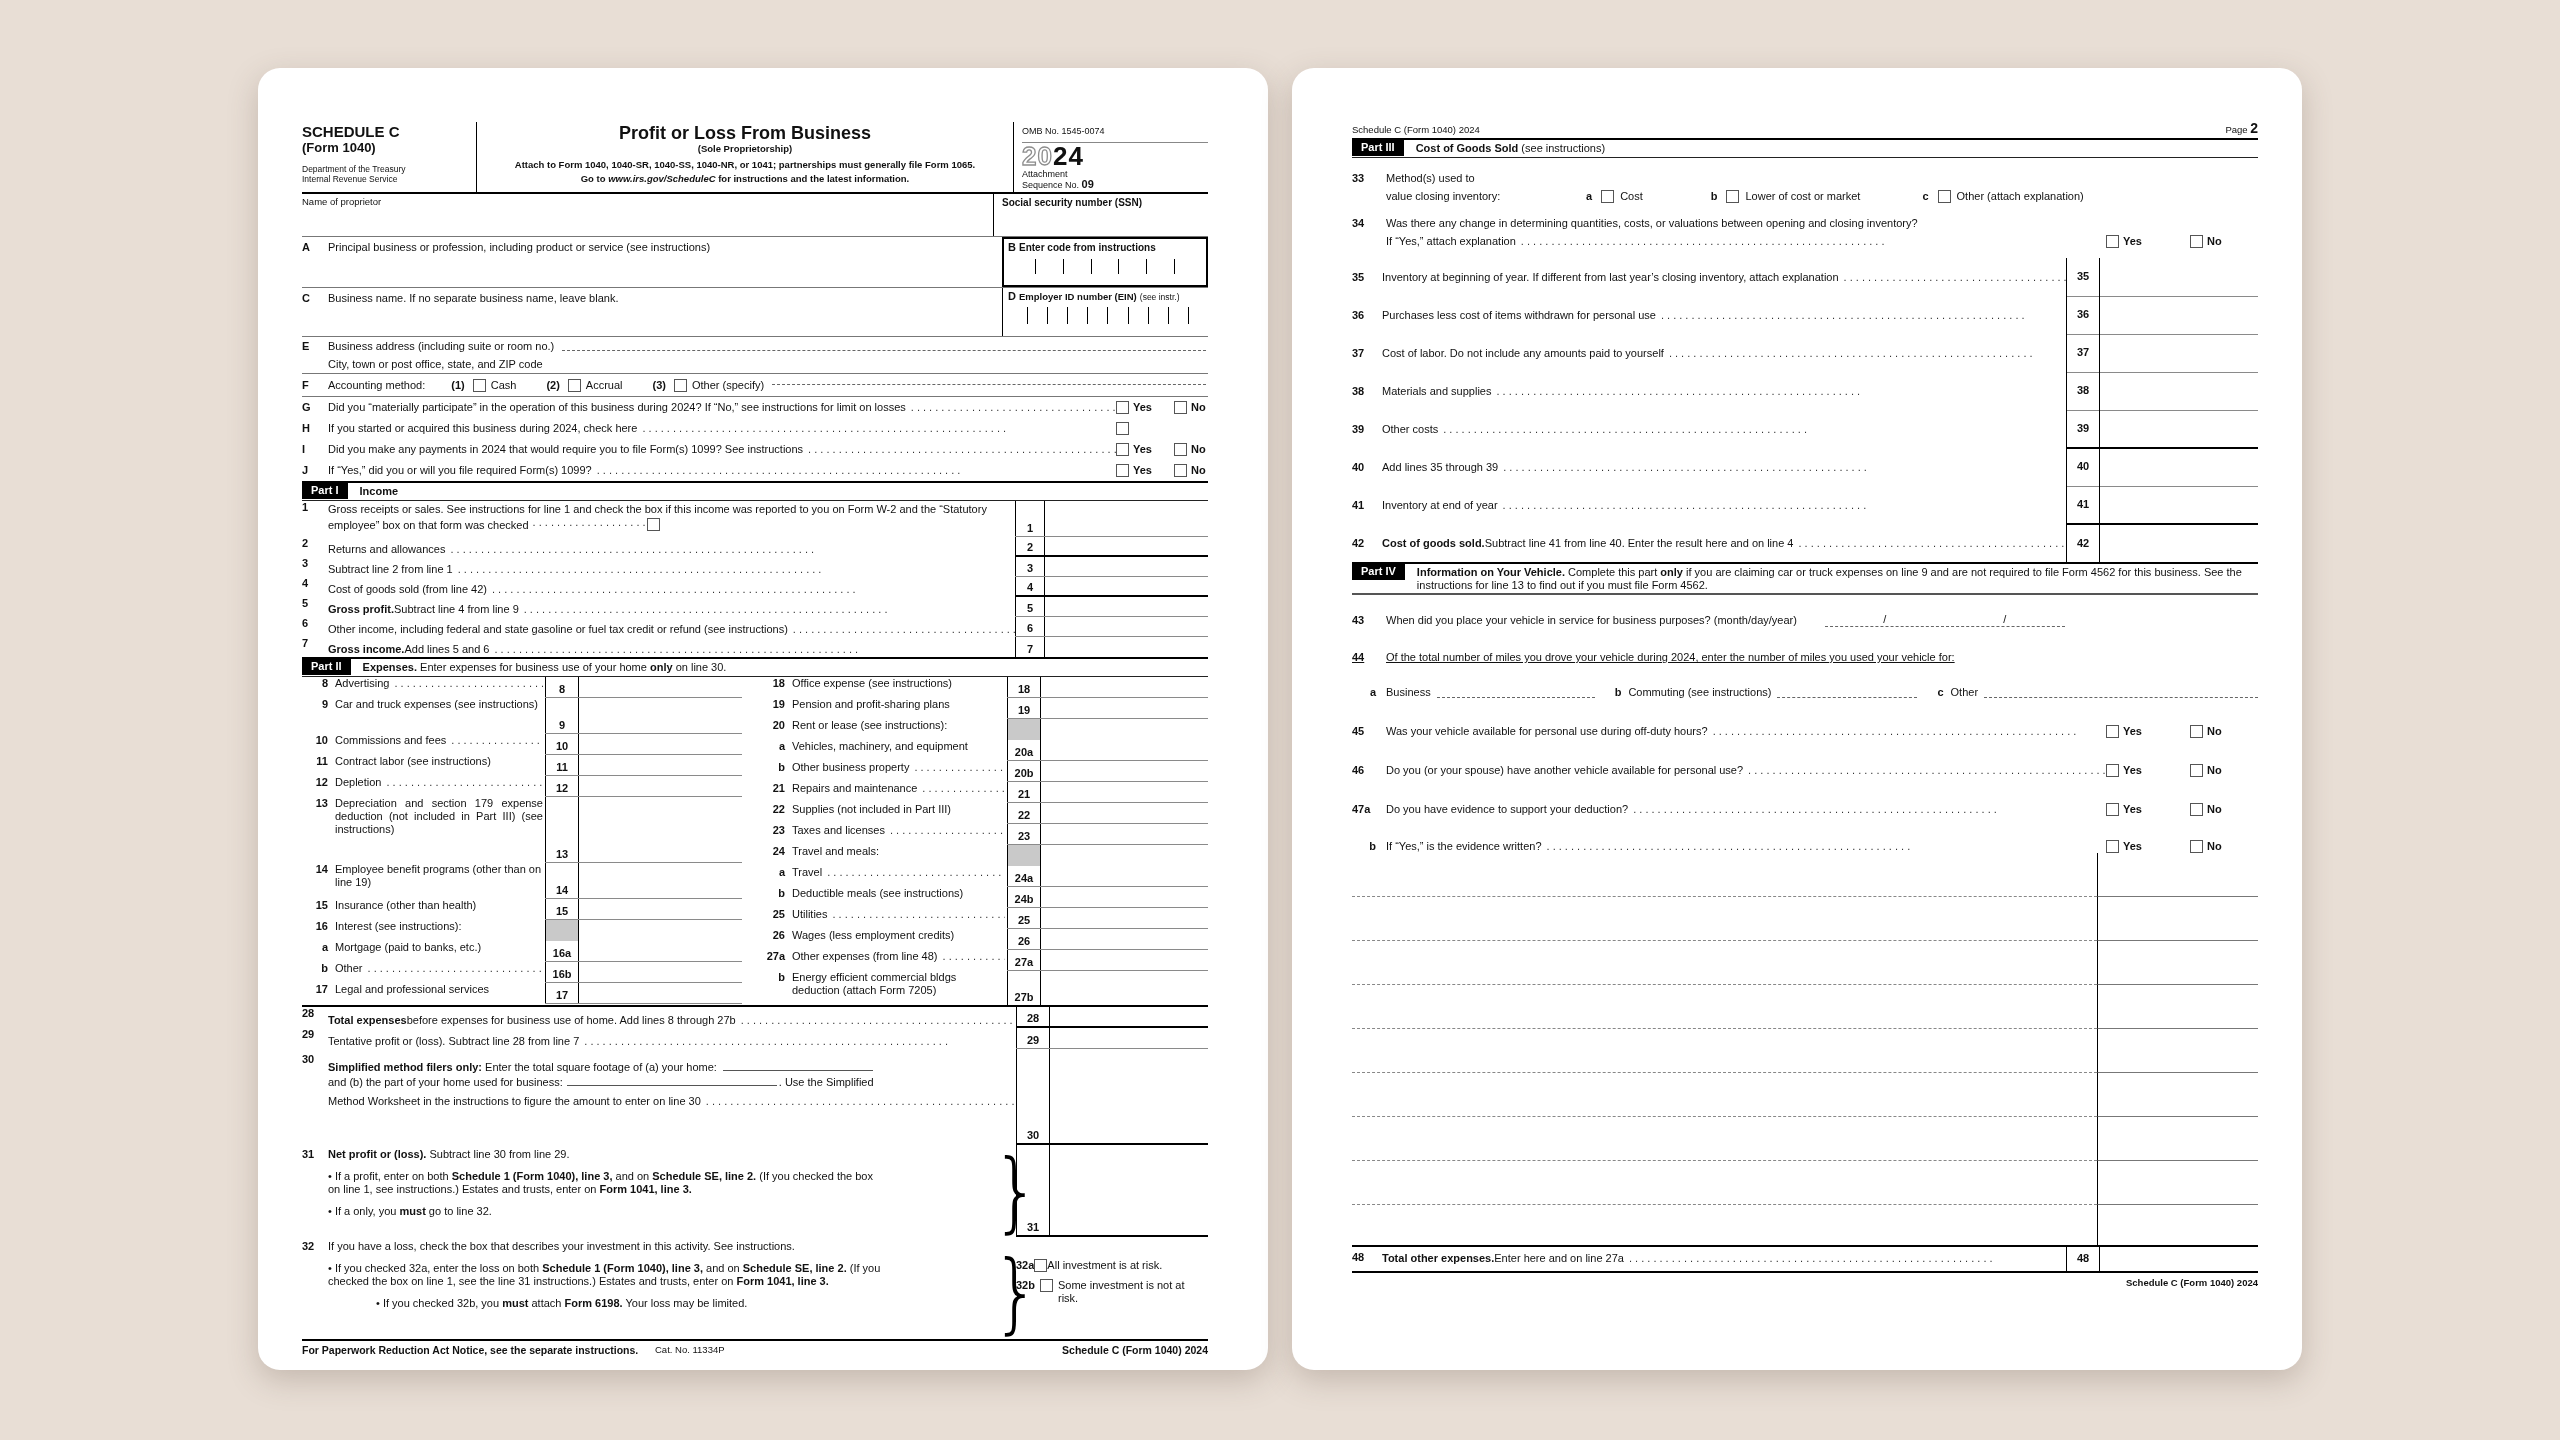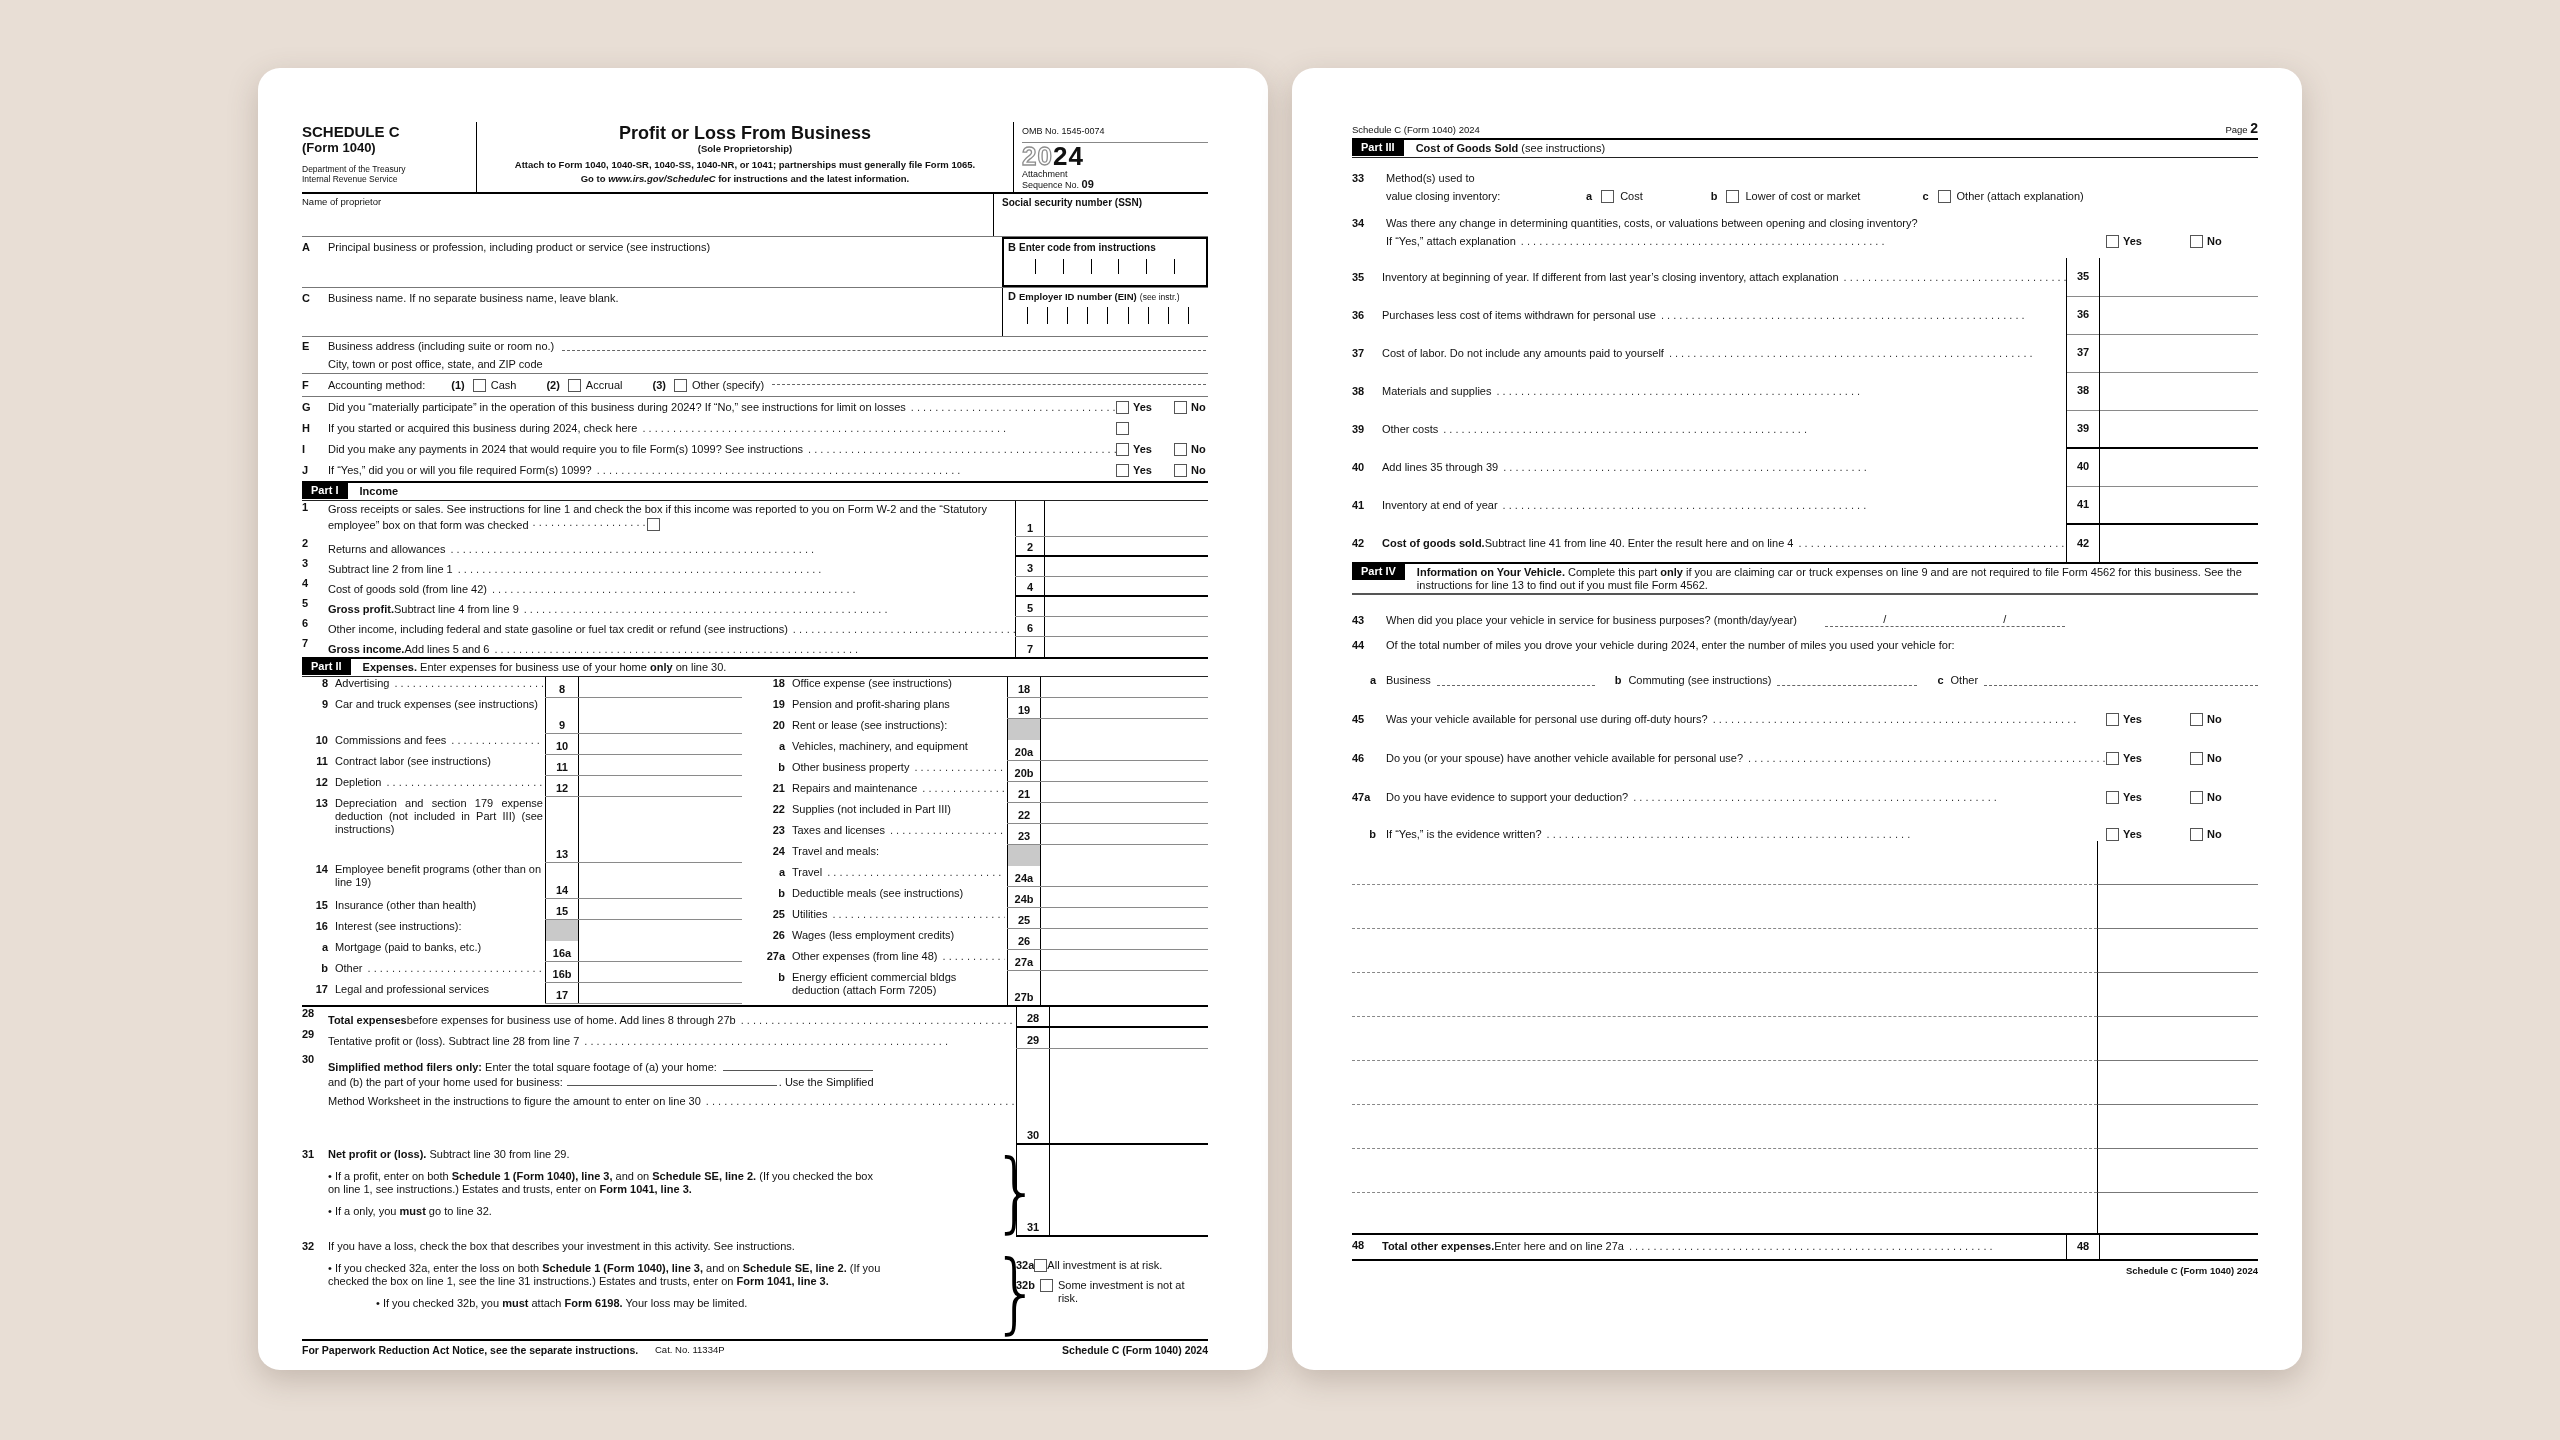--- a/index.html
+++ b/index.html
@@ -819,21 +819,21 @@
 
     <div class="lrow" style="margin-top:18px;align-items:flex-end;">
       <div class="ln" style="width:34px;">43</div>
       <div>When did you place your vehicle in service for business purposes? (month/day/year)</div>
       <div style="width:240px;margin-left:28px;display:flex;justify-content:space-around;border-bottom:1px dashed #666;">
         <span>/</span>
           <span>/</span>
       </div>
     </div>
 
-    <div class="lrow" style="margin-top:12px;">
+    <div class="lrow" style="margin-top:24px;text-decoration:underline;">
       <div class="ln" style="width:34px;">44</div>
       <div>Of the total number of miles you drove your vehicle during 2024, enter the number of miles you used your vehicle for:</div>
     </div>
     <div class="lrow" style="margin-top:22px;align-items:flex-end;">
       <div style="width:34px;text-align:right;padding-right:10px;box-sizing:border-box;" class="b">a</div>
       <span>Business</span>
       <span class="dash" style="width:158px;margin:0 6px 1px;"></span>
       <span class="b" style="margin-left:14px;">b</span>
       <span style="margin-left:7px;">Commuting (see instructions)</span>
       <span class="dash" style="width:140px;margin:0 6px 1px;"></span>

